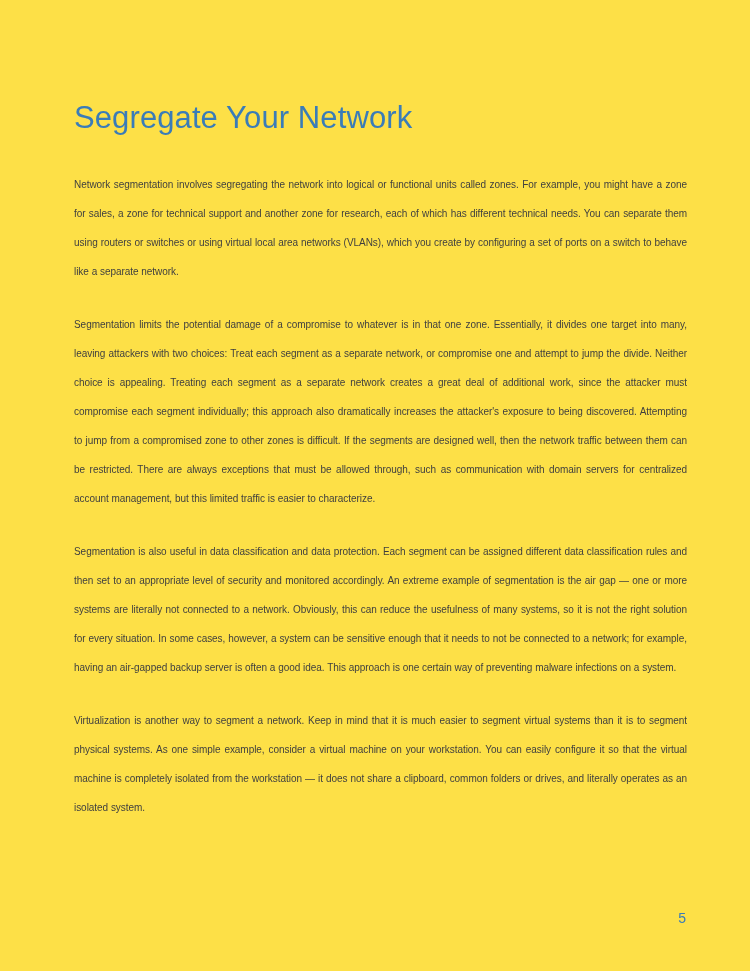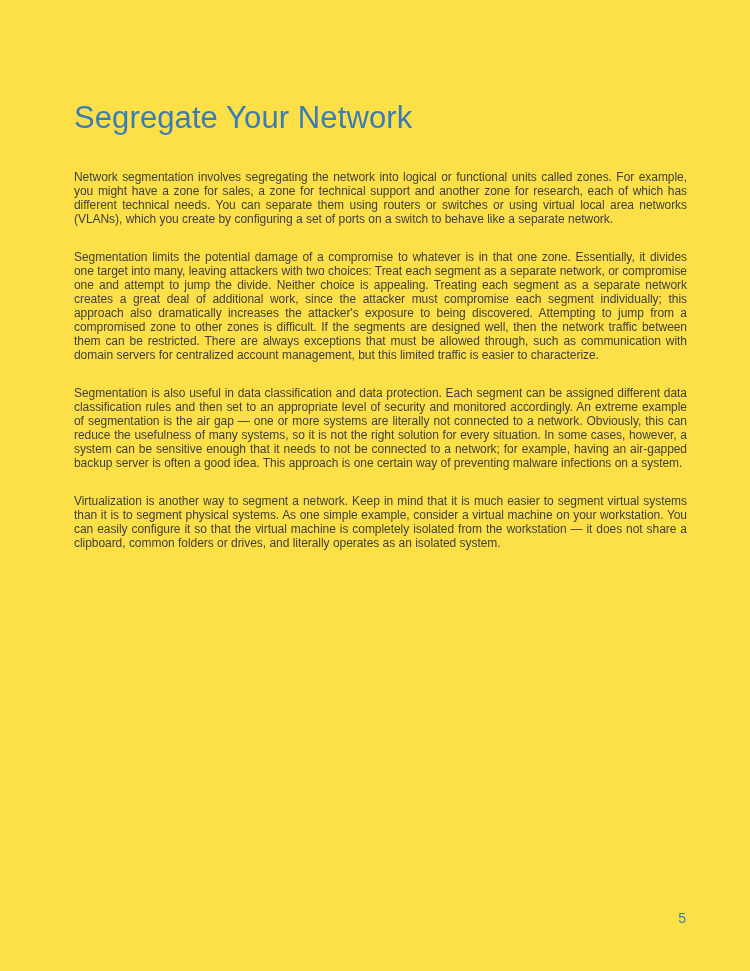--- a/index.html
+++ b/index.html
@@ -40,22 +40,22 @@
     left: 74px;
     top: 170px;
     width: 613px;
   }
 
   p.para {
     margin: 0 0 24px 0;
     padding: 0;
     color: #3f3f3f;
     font-family: "Liberation Sans", sans-serif;
-    font-size: 12px;
-    line-height: 14px;
+    font-size: 10px;
+    line-height: 29px;
     text-align: justify;
     text-justify: inter-word;
     letter-spacing: -0.05px;
     word-spacing: 0.1px;
   }
 
   p.para:last-child {
     margin-bottom: 12px;
   }
 

